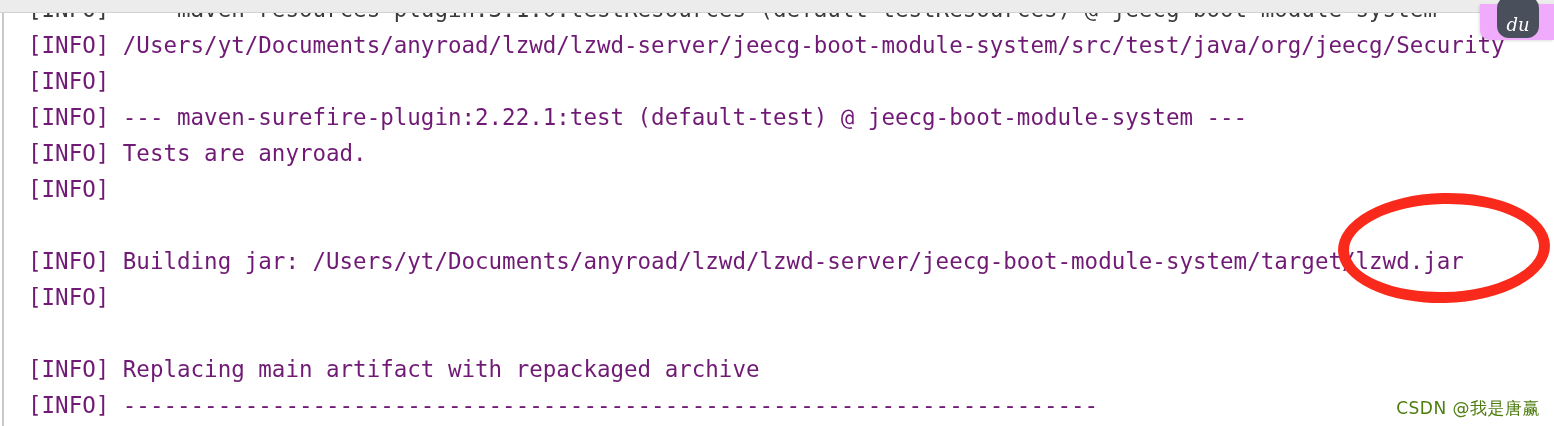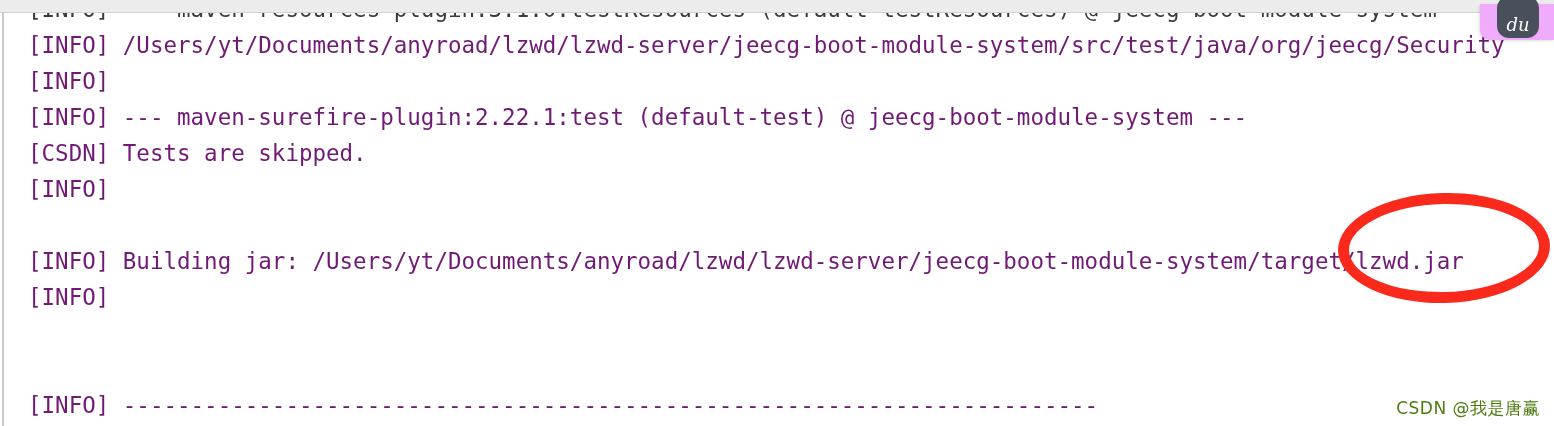--- a/index.html
+++ b/index.html
@@ -136,24 +136,25 @@
   <div id="top-chrome"></div>
 
   <div id="left-gutter"></div>
 
   <div id="log-output">
 
   <div class="log-line clipped-top" style="top: -22px;">[INFO] --- maven-resources-plugin:3.1.0:testResources (default-testResources) @ jeecg-boot-module-system ---</div>
       <div class="log-line" style="top: 14px;">[INFO] /Users/yt/Documents/anyroad/lzwd/lzwd-server/jeecg-boot-module-system/src/test/java/org/jeecg/Security</div>
       <div class="log-line" style="top: 50px;">[INFO]</div>
       <div class="log-line" style="top: 86px; text-align: right;">[INFO] --- maven-surefire-plugin:2.22.1:test (default-test) @ jeecg-boot-module-system ---</div>
-      <div class="log-line" style="top: 122px;">[CSDN] Tests are skipped.</div>
+      <div class="log-line" style="top: 122px;">[INFO] Tests are anyroad.</div>
       <div class="log-line" style="top: 158px;">[INFO]</div>
       <div class="log-line" style="top: 230px;">[INFO] Building jar: /Users/yt/Documents/anyroad/lzwd/lzwd-server/jeecg-boot-module-system/target/lzwd.jar</div>
       <div class="log-line" style="top: 266px;">[INFO]</div>
+      <div class="log-line" style="top: 338px;">[INFO] Replacing main artifact with repackaged archive</div>
       <div class="log-line" style="top: 374px;">[INFO] ------------------------------------------------------------------------</div>
       <div class="log-line clipped-top" style="top: 406px;">[INFO] --- maven-install-plugin:2.5.2:install (default-install) @ jeecg-boot-module-system ---</div>
     </div>
 
   <div id="red-circle-annotation"></div>
 
   <div id="extension-badge-panel">
     <div id="extension-badge-icon">
       <span class="badge-text">du</span>
     </div>

